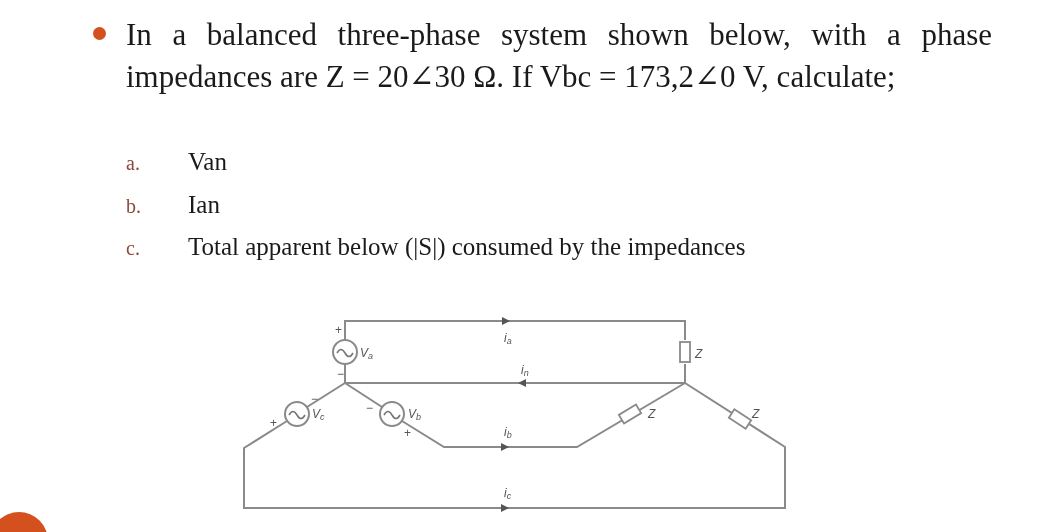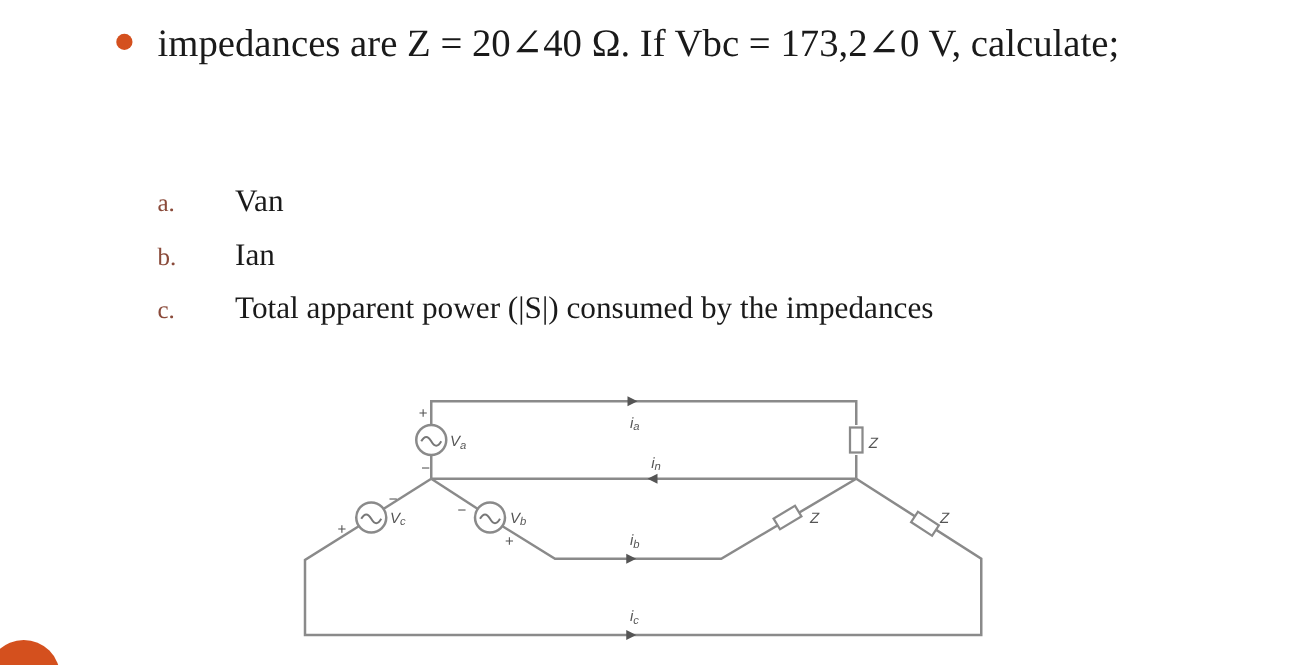--- a/index.html
+++ b/index.html
@@ -33,35 +33,36 @@
       width: 58px; height: 58px; border-radius: 50%;
       background: #d4501e;
     }
   </style>
 </head>
 <body>
 
 <div class="bullet"></div>
 
 <div class="problem">
-  <span class="line last">impedances are Z = 20∠40 Ω. If Vbc = 173,2∠0 V, calculate;</span>
+  <span class="line">In a balanced three-phase system shown below, with a phase</span>
+  <span class="line last">impedances are Z = 20∠30 Ω. If Vbc = 173,2∠0 V, calculate;</span>
 </div>
 
 <div class="subitems">
   <div class="subitem" style="top:0px;">
     <span class="marker">a.</span>
     <span class="text">Van</span>
   </div>
   <div class="subitem" style="top:43px;">
     <span class="marker">b.</span>
     <span class="text">Ian</span>
   </div>
   <div class="subitem" style="top:85px;">
     <span class="marker">c.</span>
-    <span class="text">Total apparent power (|S|) consumed by the impedances</span>
+    <span class="text">Total apparent below (|S|) consumed by the impedances</span>
   </div>
 </div>
 
 <svg class="circuit" width="1044" height="532">
   <g stroke="#8a8a8a" stroke-width="2" fill="none">
 
     <polyline points="345,340 345,321 685,321 685,340"></polyline>
 
     <line x1="345" y1="364" x2="345" y2="383"></line>
 

